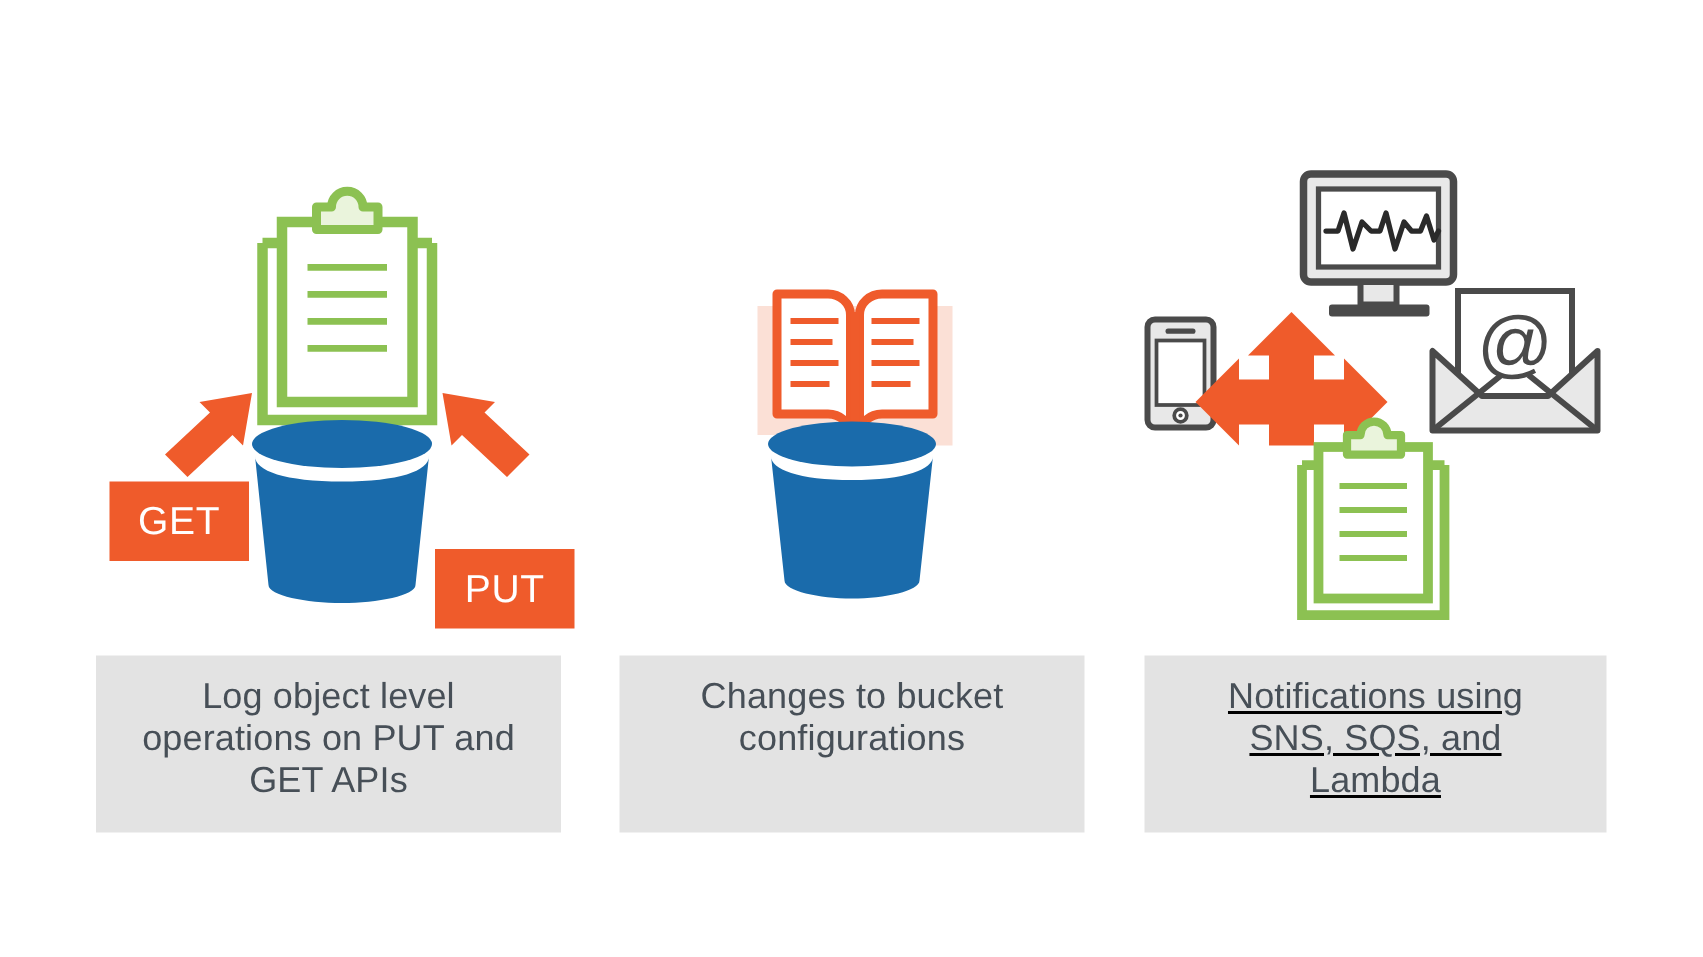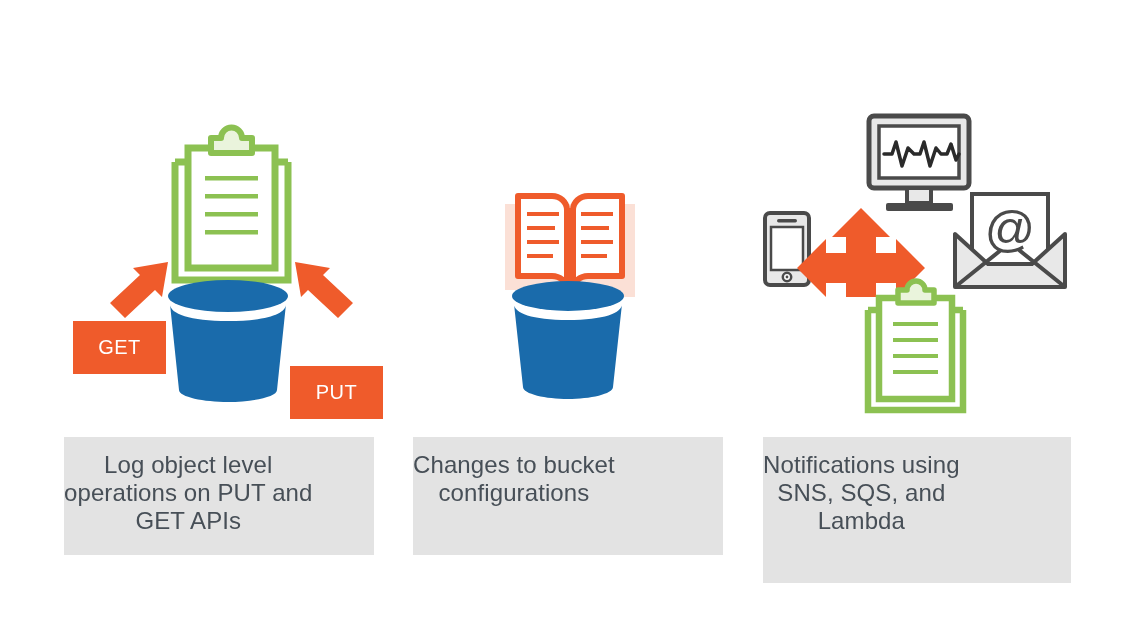--- a/index.html
+++ b/index.html
@@ -36,43 +36,43 @@
     left: 0;
     width: 100%;
     height: 340px;
   }
 
   .caption-box {
     position: absolute;
     background: #e3e3e3;
     box-sizing: border-box;
     display: flex;
-    justify-content: flex-start;
+    justify-content: center;
     align-items: flex-start;
     padding-top: 14px;
   }
   #caption-1 { left: 64px;  top: 437px; width: 310px; height: 118px; }
   #caption-2 { left: 413px; top: 437px; width: 310px; height: 118px; }
-  #caption-3 { left: 763px; top: 437px; width: 308px; height: 146px; }
+  #caption-3 { left: 763px; top: 437px; width: 308px; height: 118px; text-decoration: underline; }
 
   .caption-text {
     color: #474f57;
     font-size: 24px;
     line-height: 28px;
     text-align: center;
     font-family: "Liberation Sans", sans-serif;
     white-space: pre-line;
     letter-spacing: 0.1px;
   }
 
   .badge {
     position: absolute;
     background: #ef5b2b;
     color: #ffffff;
-    font-size: 20px;
+    font-size: 26px;
     font-family: "Liberation Sans", sans-serif;
     display: flex;
     align-items: center;
     justify-content: center;
     letter-spacing: 0.5px;
   }
   #badge-get { left: 73px;  top: 321px; width: 93px; height: 53px; }
   #badge-put { left: 290px; top: 321px; width: 93px; height: 53px; margin-top: 45px; }
 
   svg { display: block; overflow: visible; }

